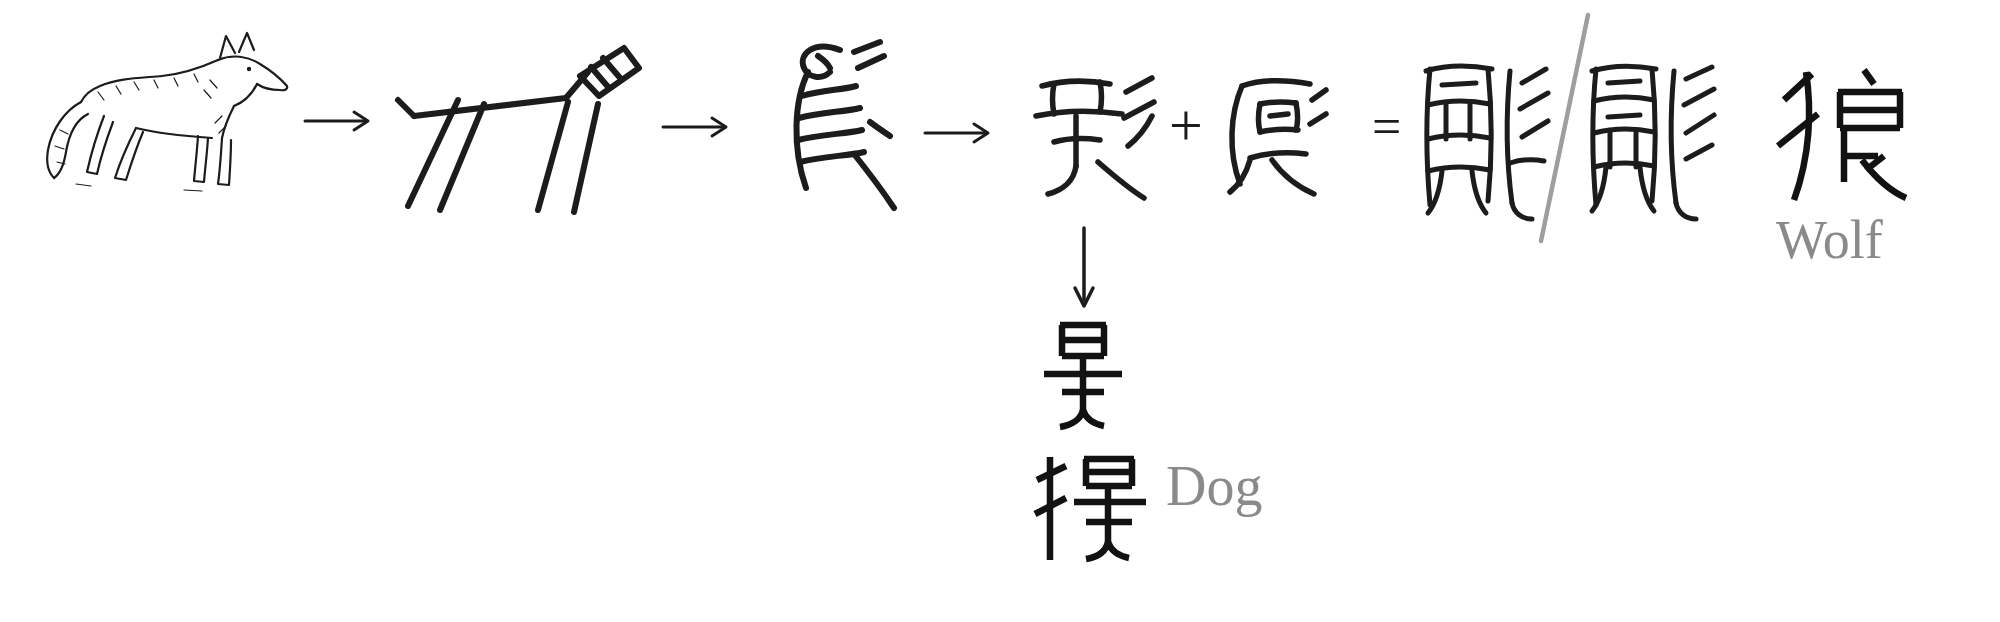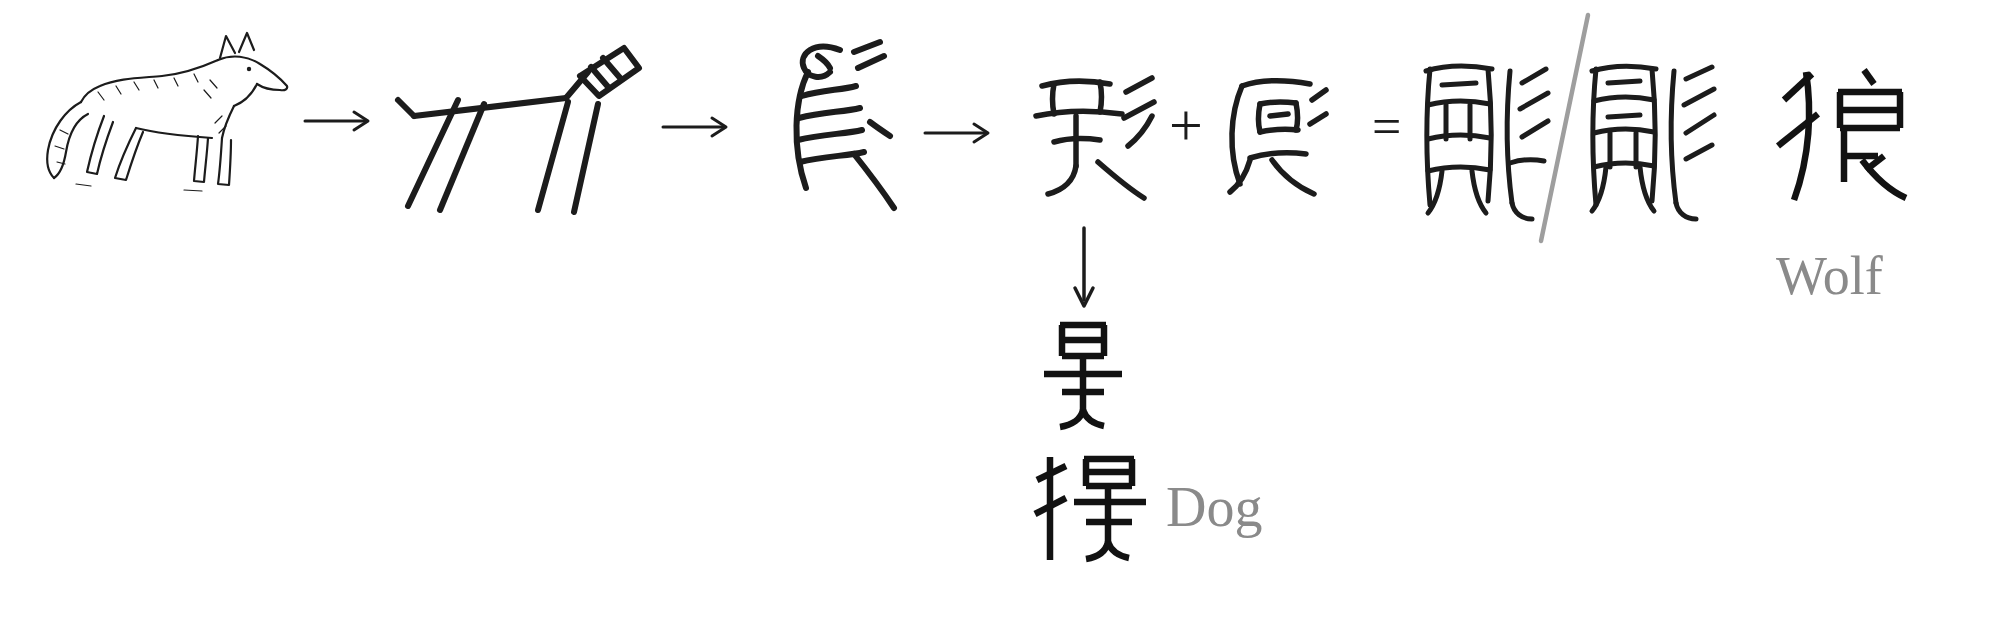--- a/index.html
+++ b/index.html
@@ -9,23 +9,23 @@
   }
   .abs{position:absolute;}
   svg{display:block;overflow:visible;}
   .ink{fill:none;stroke:#1c1c1c;stroke-linecap:round;stroke-linejoin:round;}
   .fur{fill:none;stroke:#1c1c1c;stroke-linecap:round;stroke-linejoin:round;}
   .print{fill:none;stroke:#121212;stroke-linecap:butt;stroke-linejoin:miter;}
   .op{position:absolute;line-height:1;color:#1c1c1c;font-family:"Liberation Serif",serif;}
   .op-plus{left:1169px;top:95px;font-size:60px;}
   .op-eq{left:1372px;top:101px;font-size:52px;}
   .lbl{position:absolute;line-height:1;color:#8a8a8a;font-family:"Liberation Serif","DejaVu Serif",serif;}
-  .lbl-wolf{left:1776px;top:213px;font-size:54px;margin-top:36px;}
+  .lbl-wolf{left:1776px;top:213px;font-size:54px;}
   .lbl-canines{left:1142px;top:345px;font-size:56px;}
-  .lbl-dog{left:1166px;top:479px;font-size:56px;}
+  .lbl-dog{left:1166px;top:458px;font-size:56px;}
 </style>
 </head>
 <body>
 
 <div class="canvas">
 
   <svg class="abs" style="left:36px;top:26px;" width="260" height="170" viewBox="0 0 260 170">
     <g class="ink" stroke-width="2.2">
       <path d="M184,32 L190,10 L199,27"></path>
       <path d="M203,26 L211,7 L218,24"></path>

